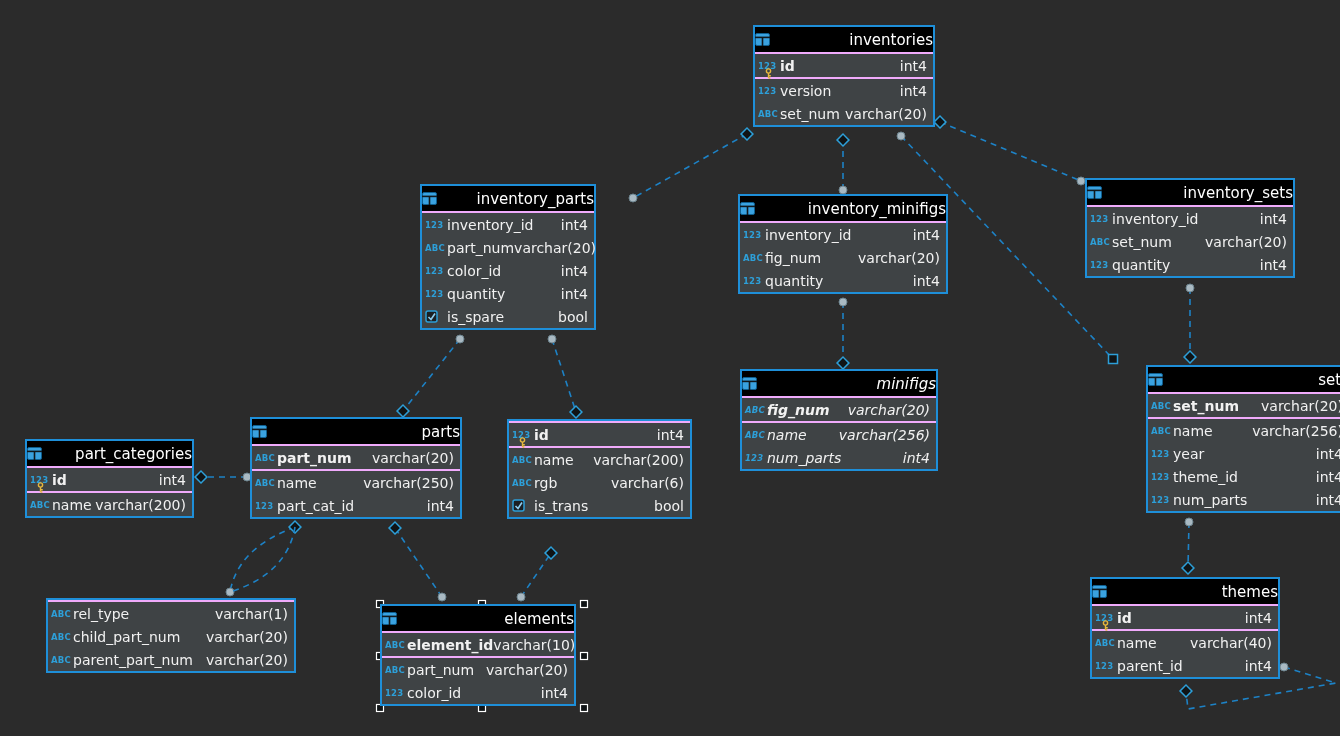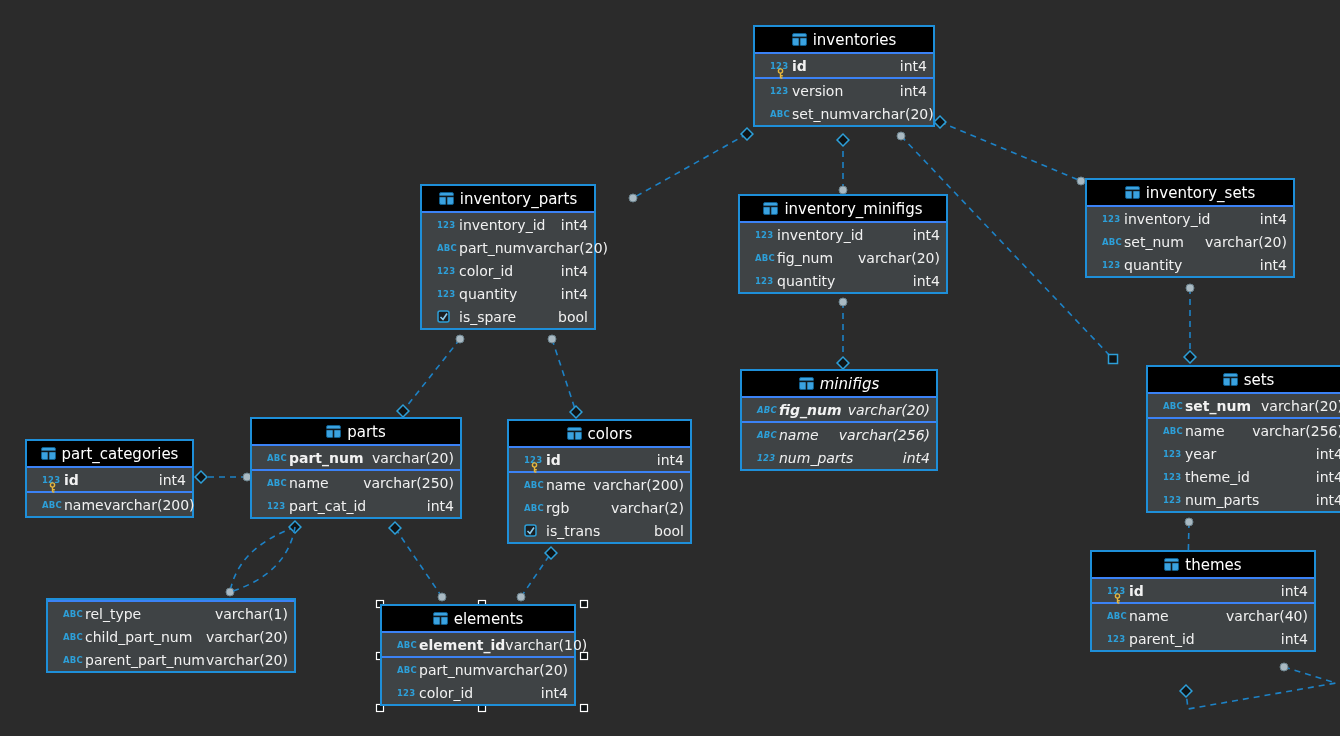--- a/index.html
+++ b/index.html
@@ -1,22 +1,22 @@
 <!DOCTYPE html>
 <html><head>
 <meta charset="utf-8">
 <style>
   html,body{margin:0;padding:0;background:#2b2b2b;}
   #canvas{position:relative;width:1340px;height:736px;background:#2b2b2b;overflow:hidden;
           font-family:"DejaVu Sans",sans-serif;}
   .table{position:absolute;border:2px solid #1e8fd9;background:#3f4345;box-sizing:border-box;}
-  .thead{background:#000;height:25px;display:flex;align-items:center;justify-content:center;
+  .thead{background:#000;height:25px;display:flex;align-items:center;justify-content:space-between;
          gap:6px;color:#fff;font-size:15px;white-space:nowrap;}
   .ticon{display:flex;align-items:center;}
-  .section{border-top:2px solid #3b82f6;padding-left:12px;}
+  .section{border-top:2px solid #f0abfc;}
   .row{height:23px;display:flex;align-items:center;padding:0 6px 0 3px;color:#f1f1f1;
        font-size:14px;white-space:nowrap;}
   .badge{position:relative;flex:0 0 21px;color:#2d9fd8;font-size:8.5px;font-weight:bold;
          letter-spacing:.2px;display:flex;align-items:center;}
   .cname{margin-left:1px;}
   .ctype{margin-left:auto;}
   .pk .cname{font-weight:bold;}
   .keyicon{position:absolute;left:6px;top:7px;line-height:0;}
   #wires{position:absolute;left:0;top:0;pointer-events:none;}
 </style>
@@ -310,50 +310,40 @@
           <span class="ctype">varchar(250)</span>
         </div>
         <div class="row">
           <span class="badge">123</span>
           <span class="cname">part_cat_id</span>
           <span class="ctype">int4</span>
         </div>
       </div>
     </div>
     <div class="table" style="left: 507px; top: 419px; width: 185px;">
-      <div class="thead">
-        <span class="ticon">
-          <svg width="15" height="13" viewBox="0 0 15 13">
-            <rect x="0.5" y="0.5" width="14" height="12" rx="1.5" fill="#3aa2e0" stroke="#0f5f8f"></rect>
-            <line x1="0" y1="4.4" x2="15" y2="4.4" stroke="#10181d" stroke-width="1.6"></line>
-            <line x1="7.5" y1="4.4" x2="7.5" y2="13" stroke="#10181d" stroke-width="1.6"></line>
-          </svg>
-        </span>
-        <span>colors</span>
-      </div>
       <div class="section pk">
         <div class="row">
           <span class="badge">123<span class="keyicon"><svg width="9" height="11" viewBox="0 0 9 11">
                 <circle cx="4.5" cy="3" r="2.1" fill="none" stroke="#e7b73c" stroke-width="1.4"></circle>
                 <path d="M4.5 5.1 V10 M4.5 7.8 h2.3 M4.5 10 h1.9" stroke="#e7b73c" stroke-width="1.4" fill="none"></path>
               </svg></span></span>
           <span class="cname">id</span>
           <span class="ctype">int4</span>
         </div>
       </div>
       <div class="section">
         <div class="row">
           <span class="badge">ABC</span>
           <span class="cname">name</span>
           <span class="ctype">varchar(200)</span>
         </div>
         <div class="row">
           <span class="badge">ABC</span>
           <span class="cname">rgb</span>
-          <span class="ctype">varchar(2)</span>
+          <span class="ctype">varchar(6)</span>
         </div>
         <div class="row">
           <span class="badge">
             <svg width="13" height="13" viewBox="0 0 13 13">
               <rect x="1" y="1" width="11" height="11" rx="2" fill="#1b1f22" stroke="#2d9fd8" stroke-width="1.5"></rect>
               <path d="M3.5 7 L6 9.5 L10 3.5" stroke="#8ecdee" stroke-width="1.6" fill="none"></path>
             </svg>
           </span>
           <span class="cname">is_trans</span>
           <span class="ctype">bool</span>
@@ -432,21 +422,21 @@
           <span class="cname">part_num</span>
           <span class="ctype">varchar(20)</span>
         </div>
         <div class="row">
           <span class="badge">123</span>
           <span class="cname">color_id</span>
           <span class="ctype">int4</span>
         </div>
       </div>
     </div>
-    <div class="table" style="left: 1090px; top: 550px; width: 226px;">
+    <div class="table" style="left: 1090px; top: 577px; width: 190px;">
       <div class="thead">
         <span class="ticon">
           <svg width="15" height="13" viewBox="0 0 15 13">
             <rect x="0.5" y="0.5" width="14" height="12" rx="1.5" fill="#3aa2e0" stroke="#0f5f8f"></rect>
             <line x1="0" y1="4.4" x2="15" y2="4.4" stroke="#10181d" stroke-width="1.6"></line>
             <line x1="7.5" y1="4.4" x2="7.5" y2="13" stroke="#10181d" stroke-width="1.6"></line>
           </svg>
         </span>
         <span>themes</span>
       </div>

